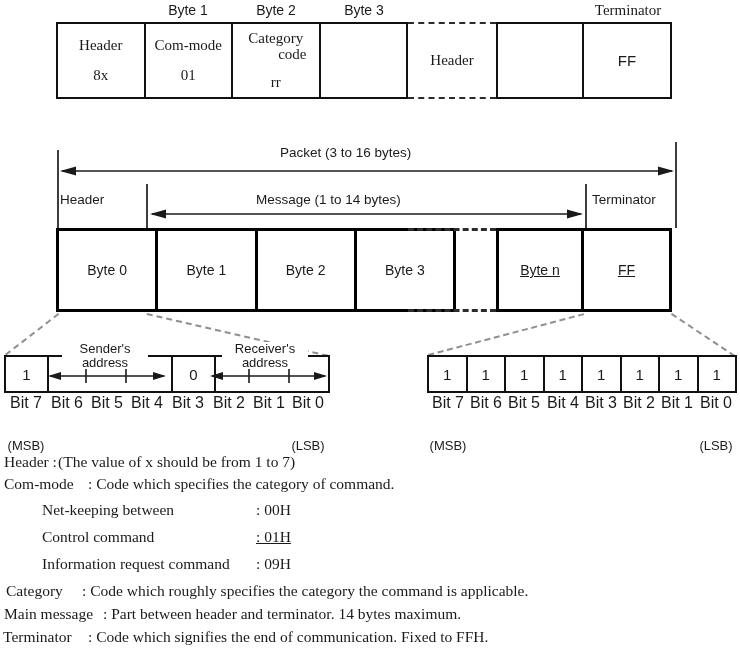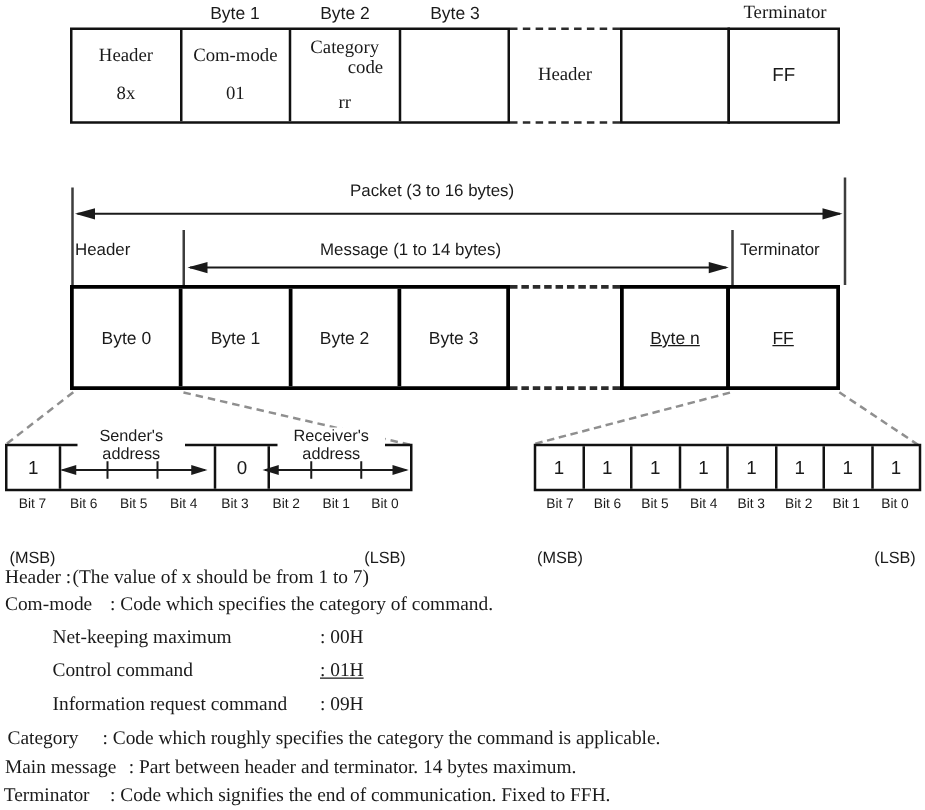--- a/index.html
+++ b/index.html
@@ -25,21 +25,21 @@
   .bytedash{border-top:3px dashed #2b2b2b;border-bottom:3px dashed #2b2b2b;}
   .bytesolid{border:3px solid #000;display:flex;align-items:center;justify-content:center;font-size:14px;text-decoration:underline;}
 
   
   .conn{border-top:2px dashed #8f8f8f;height:0;transform-origin:0 0;}
 
   
   .bitbox{border:2px solid #111;display:flex;}
   .bitcell{border-right:2px solid #111;display:flex;align-items:center;justify-content:center;font-size:15px;}
   .bitcell:last-child{border-right:none;}
-  .bitlabel{font-size:11px;line-height:14px;text-align:center;width:48px;}
+  .bitlabel{font-size:16px;line-height:14px;text-align:center;width:48px;}
   .sigbit{font-size:13px;line-height:14px;text-align:center;width:48px;margin-top:28px;}
   .addrlabel{font-size:13px;line-height:13.5px;text-align:center;background:#fff;}
 
   
   .note{font-size:15.5px;line-height:19px;white-space:nowrap;}
   .note .lbl{display:inline-block;}
   .cmdrow{font-size:15.5px;line-height:19px;white-space:nowrap;}
   .cmdrow .nm{display:inline-block;width:214px;}
 </style>
 </head>
@@ -87,21 +87,21 @@
   <div class="abs vline" style="left:146px;top:184px;height:44px;"></div>
   <div class="abs vline" style="left:585px;top:184px;height:44px;"></div>
   <div class="abs midlabel" style="left:256px;top:192px;width:220px;">Message (1 to 14 bytes)</div>
   <div class="abs midlabel" style="left:592px;top:192px;width:78px;">Terminator</div>
   <svg class="abs" style="left:148px;top:206px;" width="437" height="16" viewBox="0 0 437 16">
     <line x1="4" y1="8" x2="433" y2="8" stroke="#1a1a1a" stroke-width="1.6"></line>
     <polygon points="2,8 18,3.5 18,12.5" fill="#1a1a1a"></polygon>
     <polygon points="435,8 419,3.5 419,12.5" fill="#1a1a1a"></polygon>
   </svg>
 
-  <div class="abs byterow" style="left:56px;top:228px;width:352px;height:84px;">
+  <div class="abs byterow" style="left:56px;top:228px;width:400px;height:84px;">
     <div class="bytecell">Byte 0</div>
     <div class="bytecell">Byte 1</div>
     <div class="bytecell">Byte 2</div>
     <div class="bytecell">Byte 3</div>
   </div>
   <div class="abs bytedash" style="left:408px;top:228px;width:88px;height:84px;"></div>
   <div class="abs bytesolid" style="left:496px;top:228px;width:88px;height:84px;">Byte n</div>
   <div class="abs bytesolid" style="left:581px;top:228px;width:91px;height:84px;">FF</div>
 
   <div class="abs conn" style="left:5px;top:354px;width:67px;transform:rotate(-37.7deg);"></div>
@@ -173,21 +173,21 @@
   <div class="abs sigbit" style="left:424px;top:411px;">(MSB)</div>
   <div class="abs sigbit" style="left:692px;top:411px;">(LSB)</div>
 
   <div class="abs note serif" style="left:4px;top:452px;">
     <span class="lbl" style="width:46px;">Header :</span><span style="margin-left:8px;">(The value of x should be from 1 to 7)</span>
   </div>
   <div class="abs note serif" style="left:4px;top:474px;">
     <span class="lbl" style="width:84px;">Com-mode</span><span>: Code which specifies the category of command.</span>
   </div>
   <div class="abs cmdrow serif" style="left:42px;top:500px;">
-    <span class="nm">Net-keeping maximum</span><span>: 00H</span>
+    <span class="nm">Net-keeping between</span><span>: 00H</span>
   </div>
   <div class="abs cmdrow serif" style="left:42px;top:527px;text-decoration:underline;">
     <span class="nm">Control command</span><span>: 01H</span>
   </div>
   <div class="abs cmdrow serif" style="left:42px;top:554px;">
     <span class="nm">Information request command</span><span>: 09H</span>
   </div>
   <div class="abs note serif" style="left:6px;top:581px;">
     <span class="lbl" style="width:76px;">Category</span><span>: Code which roughly specifies the category the command is applicable.</span>
   </div>

